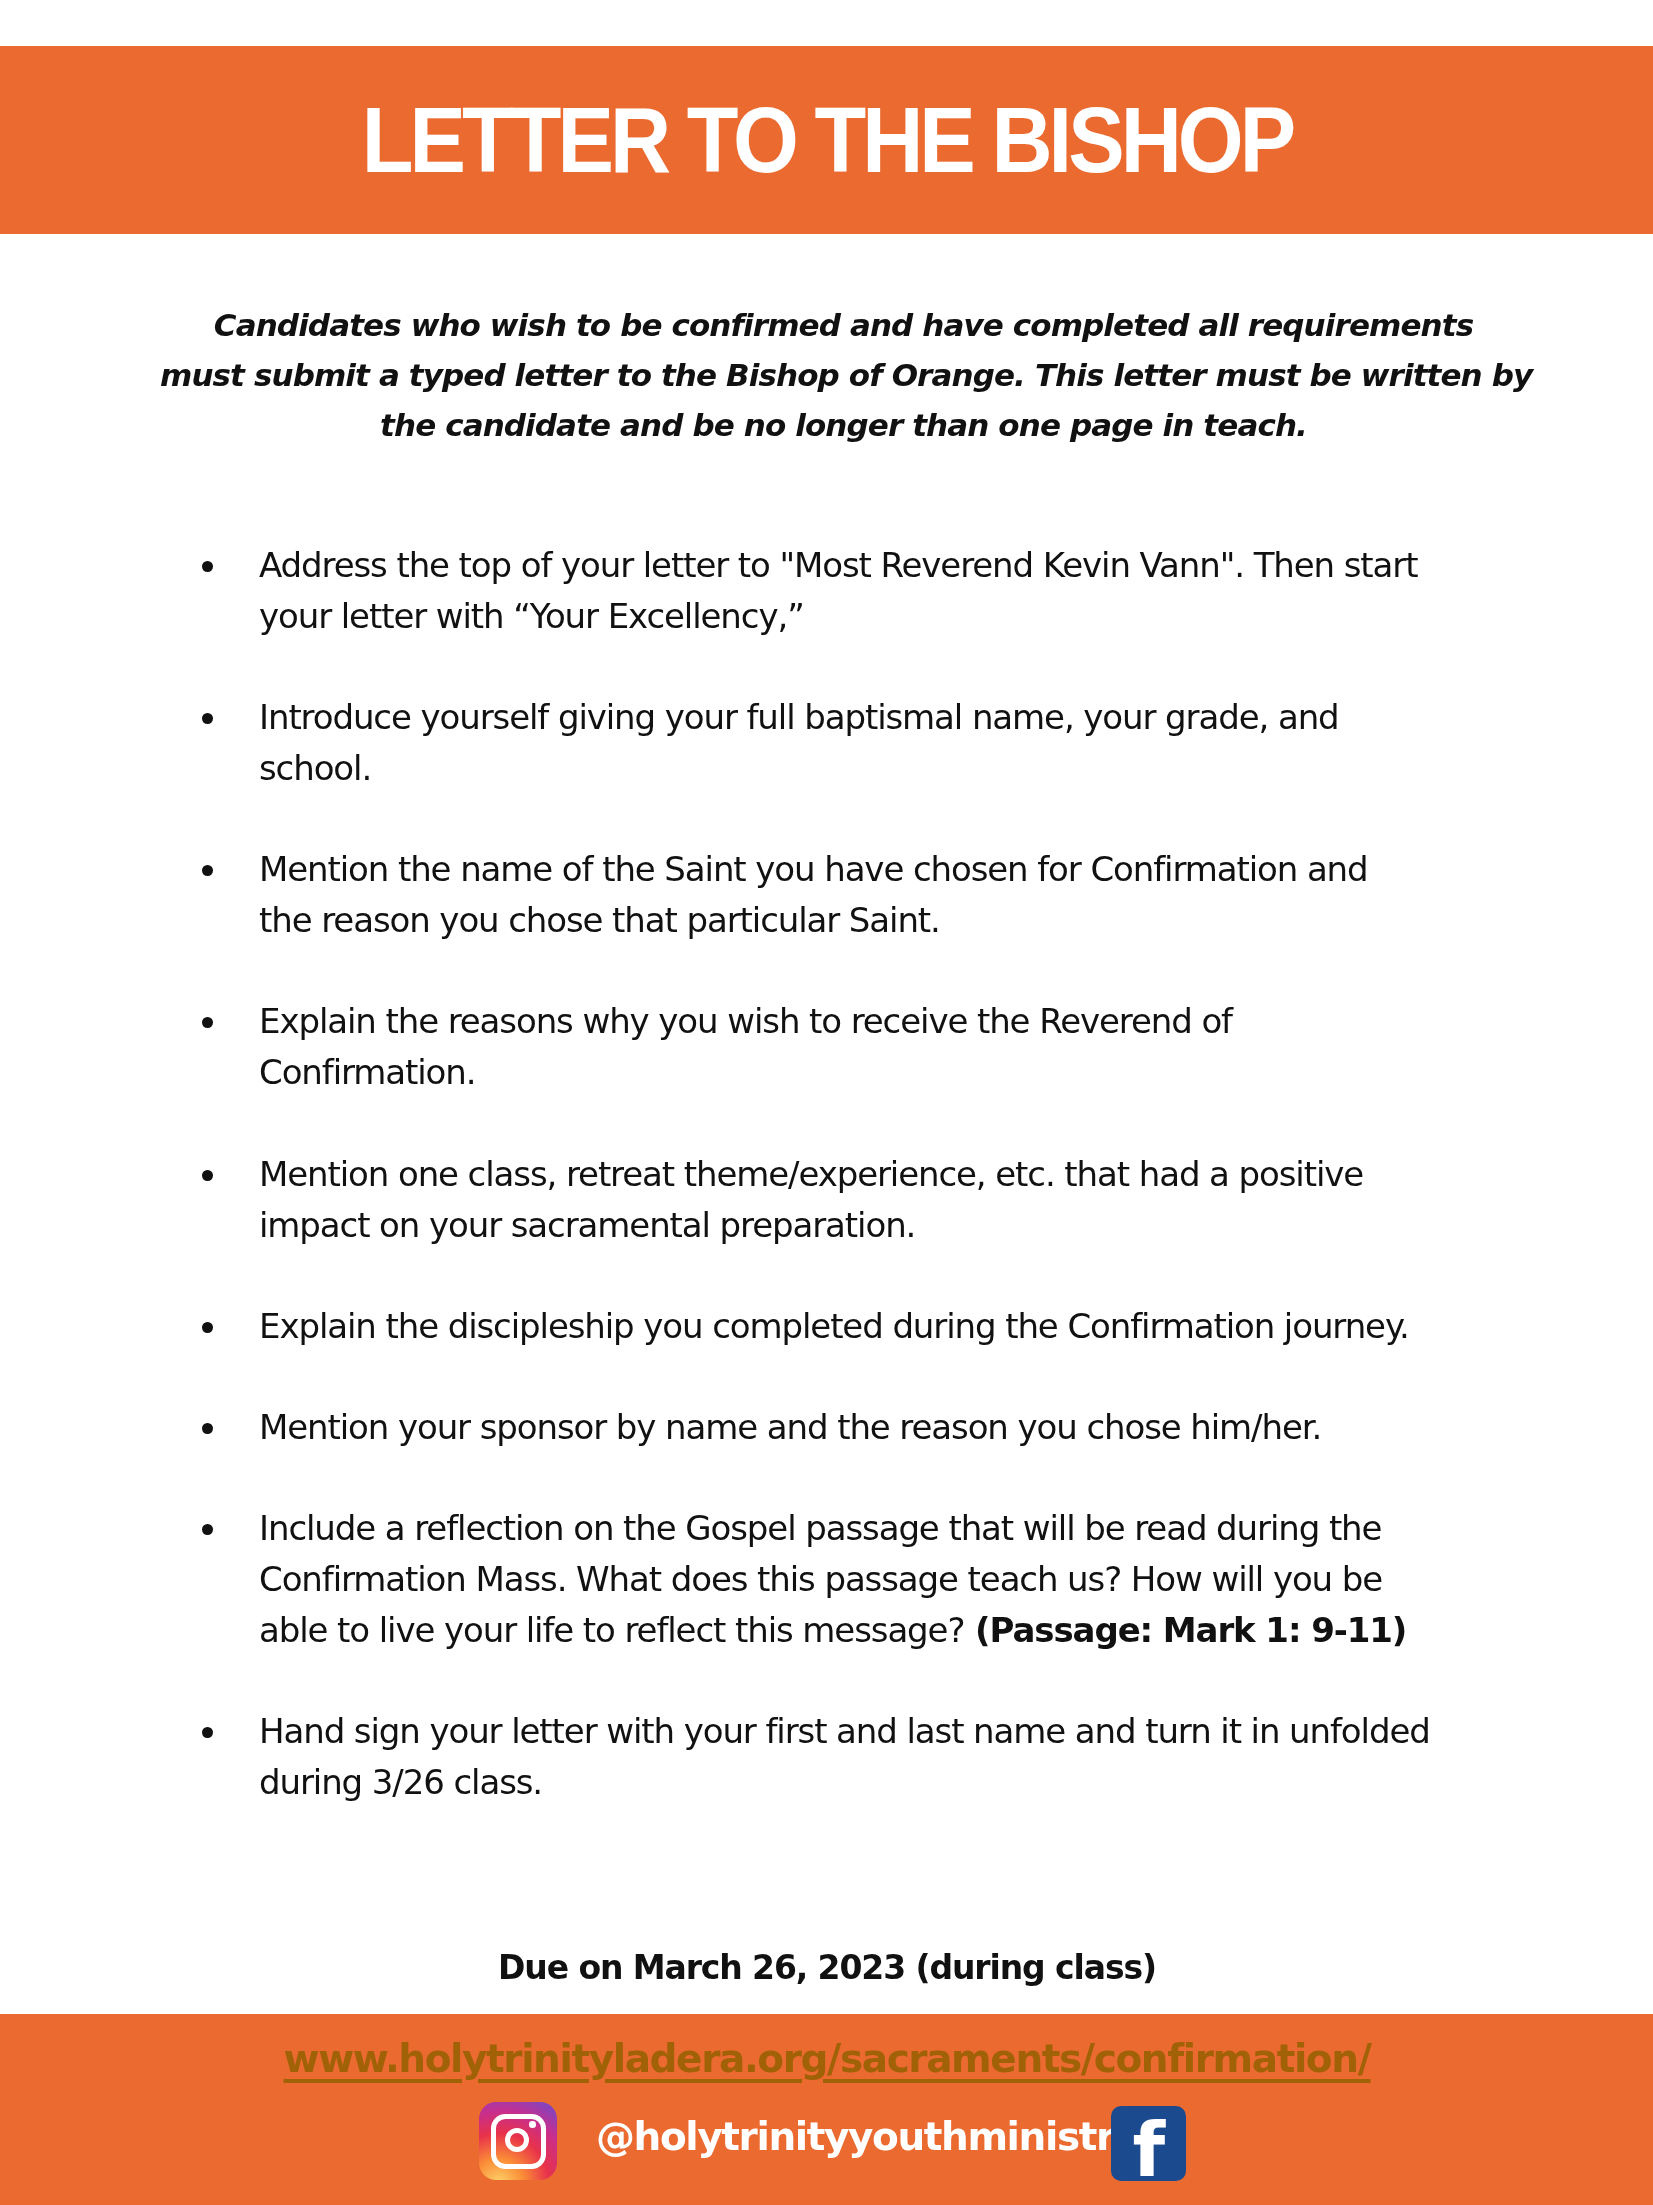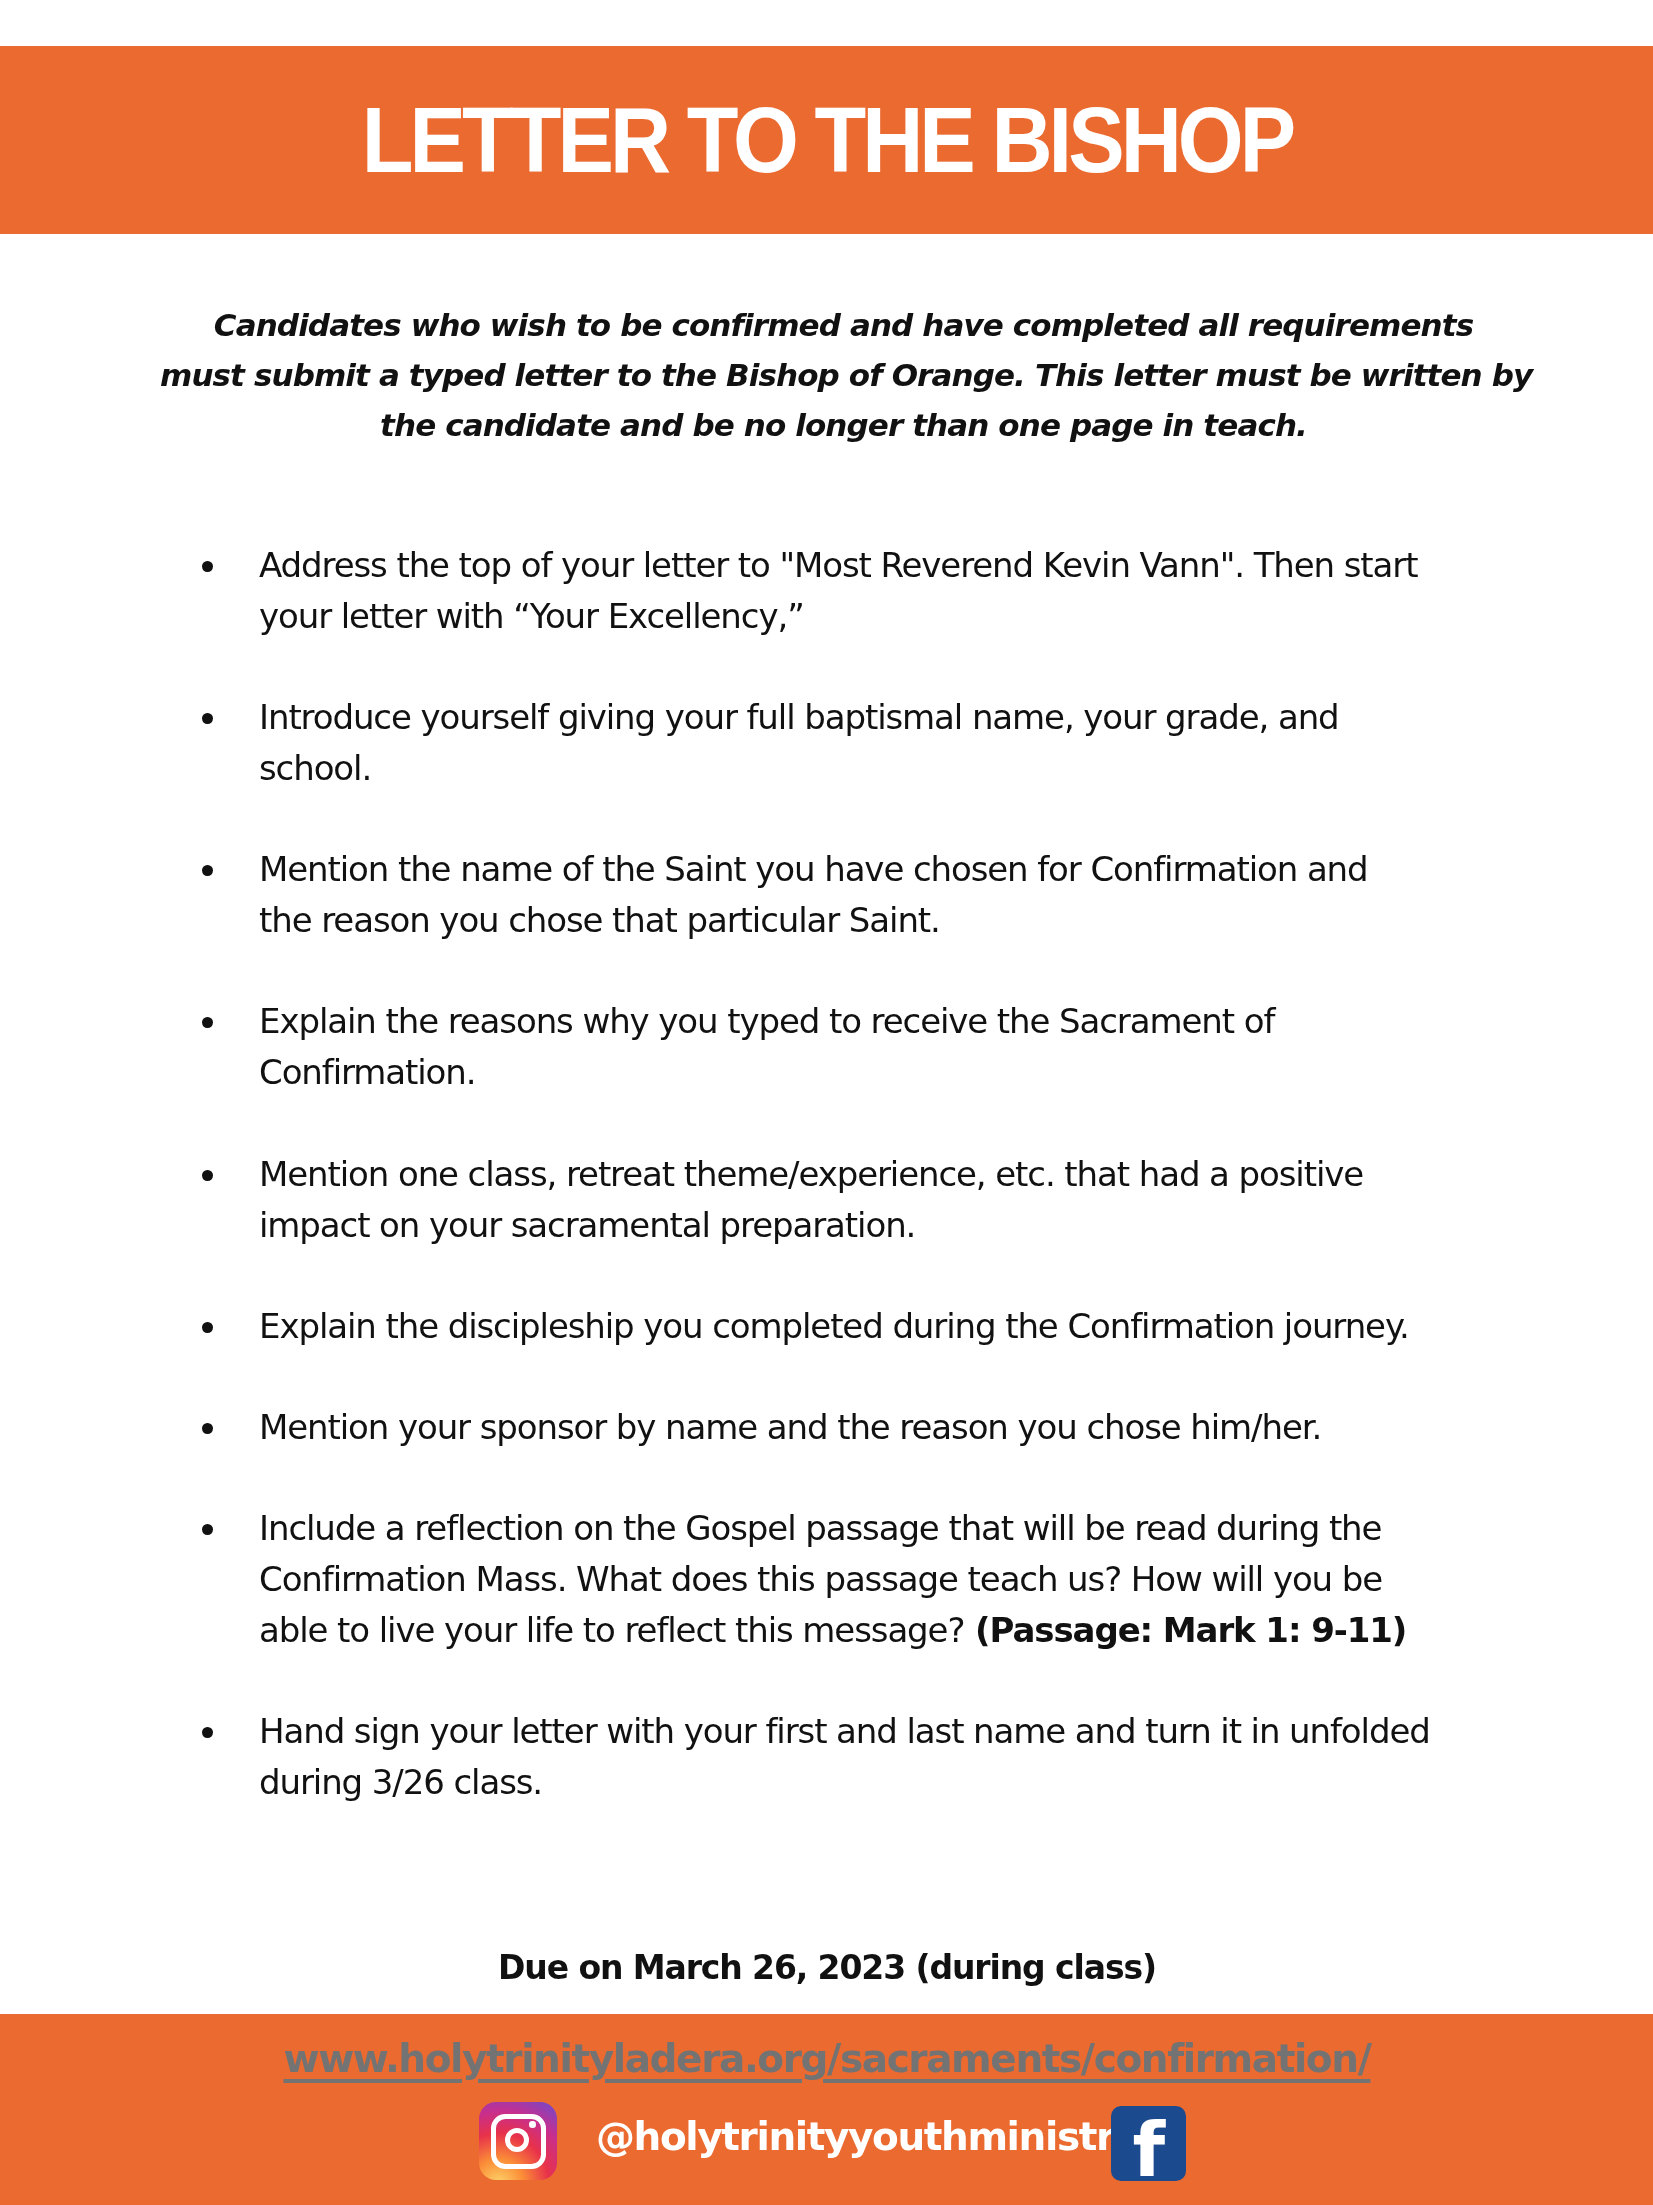--- a/index.html
+++ b/index.html
@@ -35,21 +35,21 @@
     letter-spacing: -1.1px; color: #111; font-weight: 400; margin-left: 32px;
   }
   .bullet-text .line { display: block; white-space: nowrap; }
   .bold { font-weight: 700; }
   #due {
     position: absolute; left: 0; width: 1654px; top: 1948px; text-align: center;
     font-family: "DejaVu Sans", sans-serif; font-weight: 700; font-size: 33px; letter-spacing: -1.1px; color: #111;
   }
   #website-link {
     position: absolute; left: 0; width: 1654px; top: 2036px; text-align: center;
-    color: #737373; font-family: "DejaVu Sans", sans-serif; font-weight: 700; font-size: 39px;
+    color: #a16207; font-family: "DejaVu Sans", sans-serif; font-weight: 700; font-size: 39px;
     letter-spacing: -1.4px; text-decoration: underline; text-decoration-thickness: 3.6px; text-underline-offset: 7.2px;
   }
   #social-row {
     position: absolute; left: 0; width: 1654px; top: 2102px; height: 79px;
   }
   #instagram-icon {
     position: absolute; left: 479px; top: 0px; width: 78px; height: 78px; border-radius: 17px;
     background: radial-gradient(circle at 25% 105%, #fdd56b 0%, #fb8d37 25%, #e8324a 50%, #c82e8d 72%, #6a4bd0 100%);
   }
   #instagram-icon .frame {
@@ -104,21 +104,21 @@
   <div class="bullet-item" style="top:844px">
     <span class="bullet-dot"></span>
     <div class="bullet-text">
       <span class="line">Mention the name of the Saint you have chosen for Confirmation and</span>
       <span class="line">the reason you chose that particular Saint.</span>
     </div>
   </div>
   <div class="bullet-item" style="top:996px">
     <span class="bullet-dot"></span>
     <div class="bullet-text">
-      <span class="line">Explain the reasons why you typed to receive the Sacrament of</span>
+      <span class="line">Explain the reasons why you wish to receive the Reverend of</span>
       <span class="line">Confirmation.</span>
     </div>
   </div>
   <div class="bullet-item" style="top:1149px">
     <span class="bullet-dot"></span>
     <div class="bullet-text">
       <span class="line">Mention one class, retreat theme/experience, etc. that had a positive</span>
       <span class="line">impact on your sacramental preparation.</span>
     </div>
   </div>

